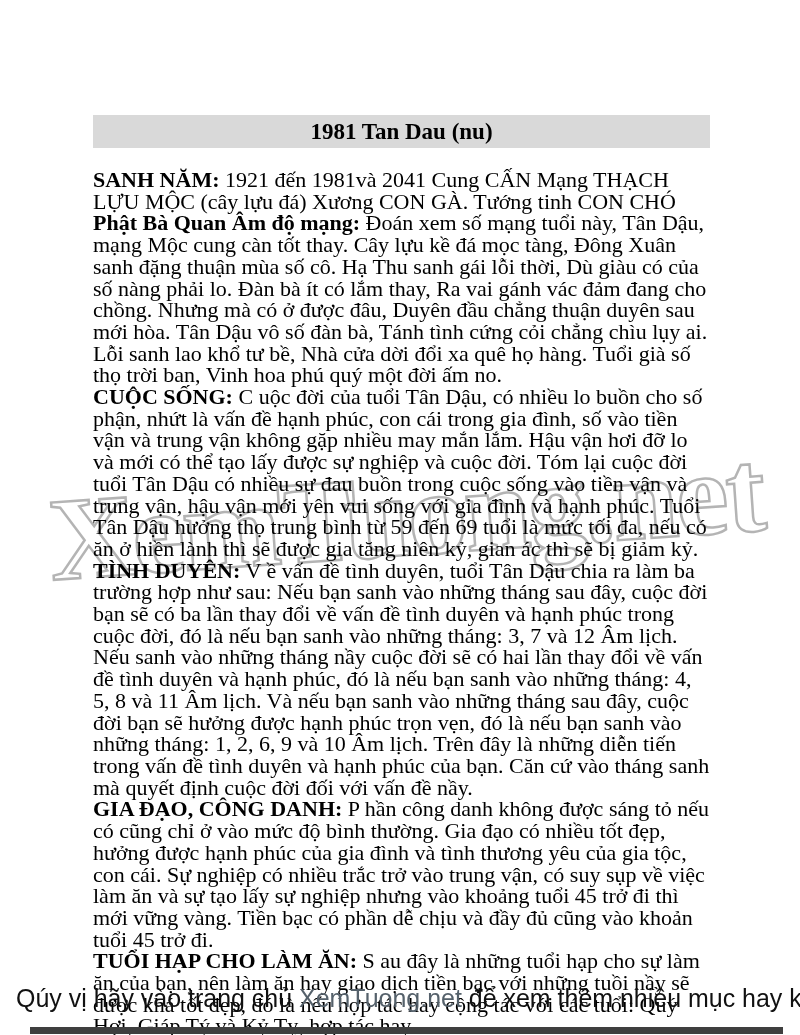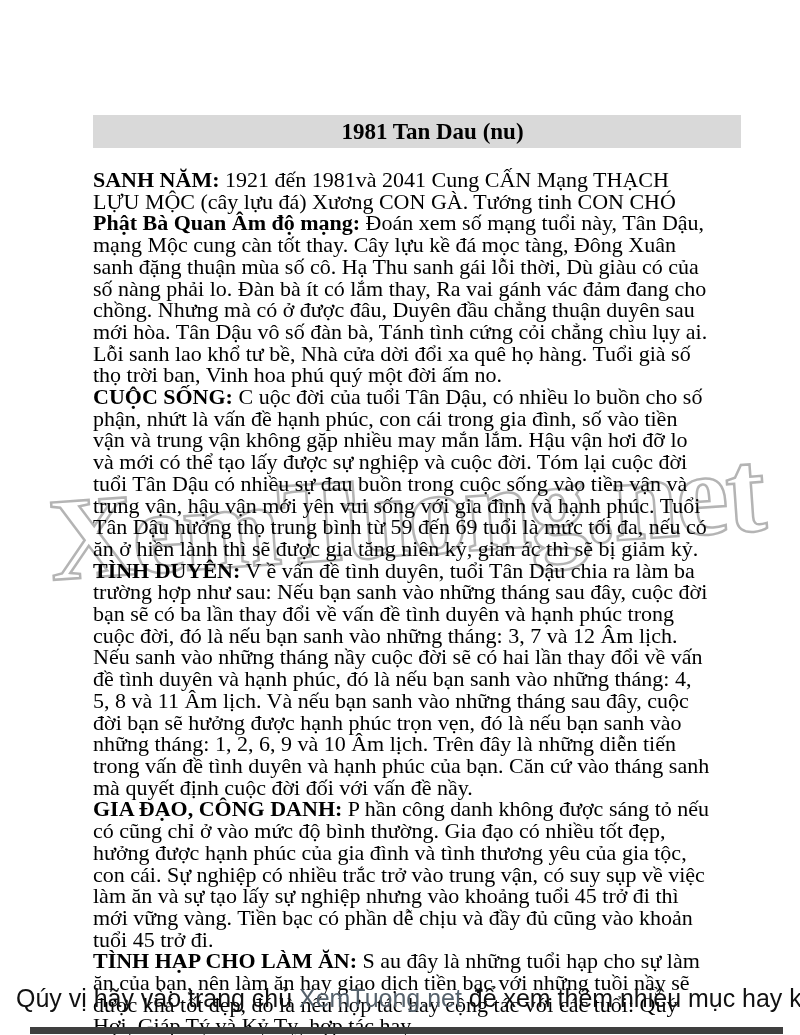--- a/index.html
+++ b/index.html
@@ -23,21 +23,20 @@
     top: 115px;
     width: 617px;
     height: 33px;
     background: #d9d9d9;
     text-align: center;
     line-height: 33px;
     font-size: 23px;
     font-weight: bold;
     color: #000000;
     z-index: 2;
-    padding-left: 31px;
   }
   .watermark {
     position: absolute;
     left: 45px;
     top: 448px;
     width: 725px;
     height: 180px;
     z-index: 1;
     transform: rotate(-4deg);
     font-family: "Liberation Serif", serif;
@@ -106,20 +105,20 @@
   <div class="titlebar">1981 Tan Dau (nu)</div>
 
   <div class="watermark">XemTuong.net</div>
 
   <div class="content">
     <p><b>SANH NĂM:</b><span> 1921 đến 1981và 2041 Cung CẤN Mạng THẠCH LỰU MỘC (cây lựu đá) Xương CON GÀ. Tướng tinh CON CHÓ</span></p>
     <p><b>Phật Bà Quan Âm độ mạng:</b><span> Đoán xem số mạng tuổi này, Tân Dậu, mạng Mộc cung càn tốt thay. Cây lựu kề đá mọc tàng, Đông Xuân sanh đặng thuận mùa số cô. Hạ Thu sanh gái lỗi thời, Dù giàu có của số nàng phải lo. Đàn bà ít có lắm thay, Ra vai gánh vác đảm đang cho chồng. Nhưng mà có ở được đâu, Duyên đầu chẳng thuận duyên sau mới hòa. Tân Dậu vô số đàn bà, Tánh tình cứng cỏi chẳng chìu lụy ai. Lỗi sanh lao khổ tư bề, Nhà cửa dời đổi xa quê họ hàng. Tuổi già số thọ trời ban, Vinh hoa phú quý một đời ấm no.</span></p>
     <p><b>CUỘC SỐNG:</b><span> C uộc đời của tuổi Tân Dậu, có nhiều lo buồn cho số phận, nhứt là vấn đề hạnh phúc, con cái trong gia đình, số vào tiền vận và trung vận không gặp nhiều may mắn lắm. Hậu vận hơi đỡ lo và mới có thể tạo lấy được sự nghiệp và cuộc đời. Tóm lại cuộc đời tuổi Tân Dậu có nhiều sự đau buồn trong cuộc sống vào tiền vận và trung vận, hậu vận mới yên vui sống với gia đình và hạnh phúc. Tuổi Tân Dậu hưởng thọ trung bình từ 59 đến 69 tuổi là mức tối đa, nếu có ăn ở hiền lành thì sẽ được gia tăng niên kỷ, gian ác thì sẽ bị giảm kỷ.</span></p>
     <p><b>TÌNH DUYÊN:</b><span> V ề vấn đề tình duyên, tuổi Tân Dậu chia ra làm ba trường hợp như sau: Nếu bạn sanh vào những tháng sau đây, cuộc đời bạn sẽ có ba lần thay đổi về vấn đề tình duyên và hạnh phúc trong cuộc đời, đó là nếu bạn sanh vào những tháng: 3, 7 và 12 Âm lịch. Nếu sanh vào những tháng nầy cuộc đời sẽ có hai lần thay đổi về vấn đề tình duyên và hạnh phúc, đó là nếu bạn sanh vào những tháng: 4, 5, 8 và 11 Âm lịch. Và nếu bạn sanh vào những tháng sau đây, cuộc đời bạn sẽ hưởng được hạnh phúc trọn vẹn, đó là nếu bạn sanh vào những tháng: 1, 2, 6, 9 và 10 Âm lịch. Trên đây là những diễn tiến trong vấn đề tình duyên và hạnh phúc của bạn. Căn cứ vào tháng sanh mà quyết định cuộc đời đối với vấn đề nầy.</span></p>
     <p><b>GIA ĐẠO, CÔNG DANH:</b><span> P hần công danh không được sáng tỏ nếu có cũng chỉ ở vào mức độ bình thường. Gia đạo có nhiều tốt đẹp, hưởng được hạnh phúc của gia đình và tình thương yêu của gia tộc, con cái. Sự nghiệp có nhiều trắc trở vào trung vận, có suy sụp về việc làm ăn và sự tạo lấy sự nghiệp nhưng vào khoảng tuổi 45 trở đi thì mới vững vàng. Tiền bạc có phần dễ chịu và đầy đủ cũng vào khoản tuổi 45 trở đi.</span></p>
-    <p><b>TÌNH HẠP CHO LÀM ĂN:</b><span> S au đây là những tuổi hạp cho sự làm ăn của bạn, nên làm ăn hay giao dịch tiền bạc với những tuồi nầy sẽ được khá tốt đẹp, đó là nếu hợp tác hay cộng tác với các tuổi: Quý Hợi, Giáp Tý và Kỷ Tỵ, hợp tác hay</span></p>
+    <p><b>TUỔI HẠP CHO LÀM ĂN:</b><span> S au đây là những tuổi hạp cho sự làm ăn của bạn, nên làm ăn hay giao dịch tiền bạc với những tuồi nầy sẽ được khá tốt đẹp, đó là nếu hợp tác hay cộng tác với các tuổi: Quý Hợi, Giáp Tý và Kỷ Tỵ, hợp tác hay</span></p>
   </div>
 
   <div class="footer"><span>Qúy vị hãy vào trang chủ </span><a href="#" class="site-link">XemTuong.net</a><span> để xem thêm nhiều mục hay khác</span></div>
 
   <div class="bottom-bar"></div>
 
 </div>
 
 </body></html>

